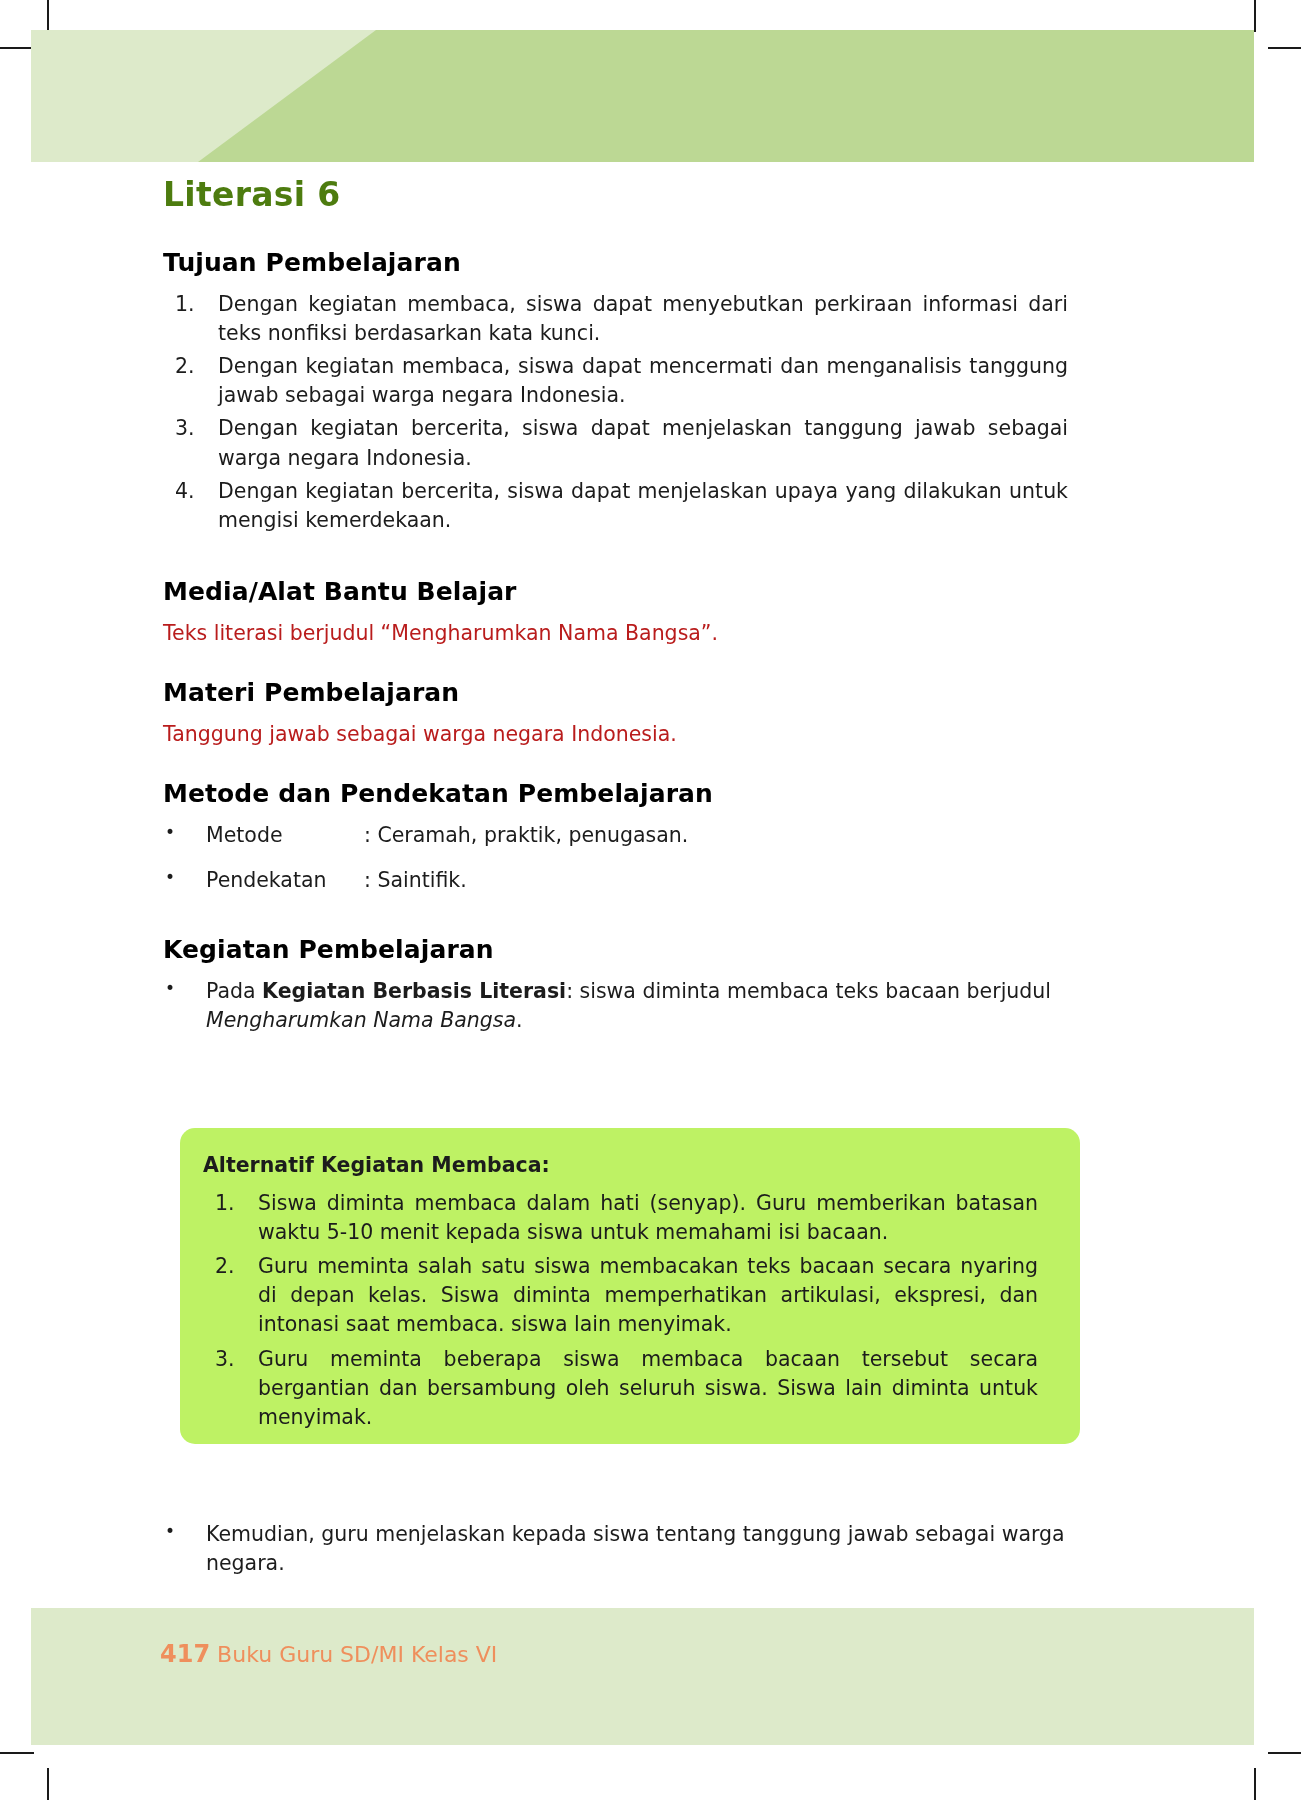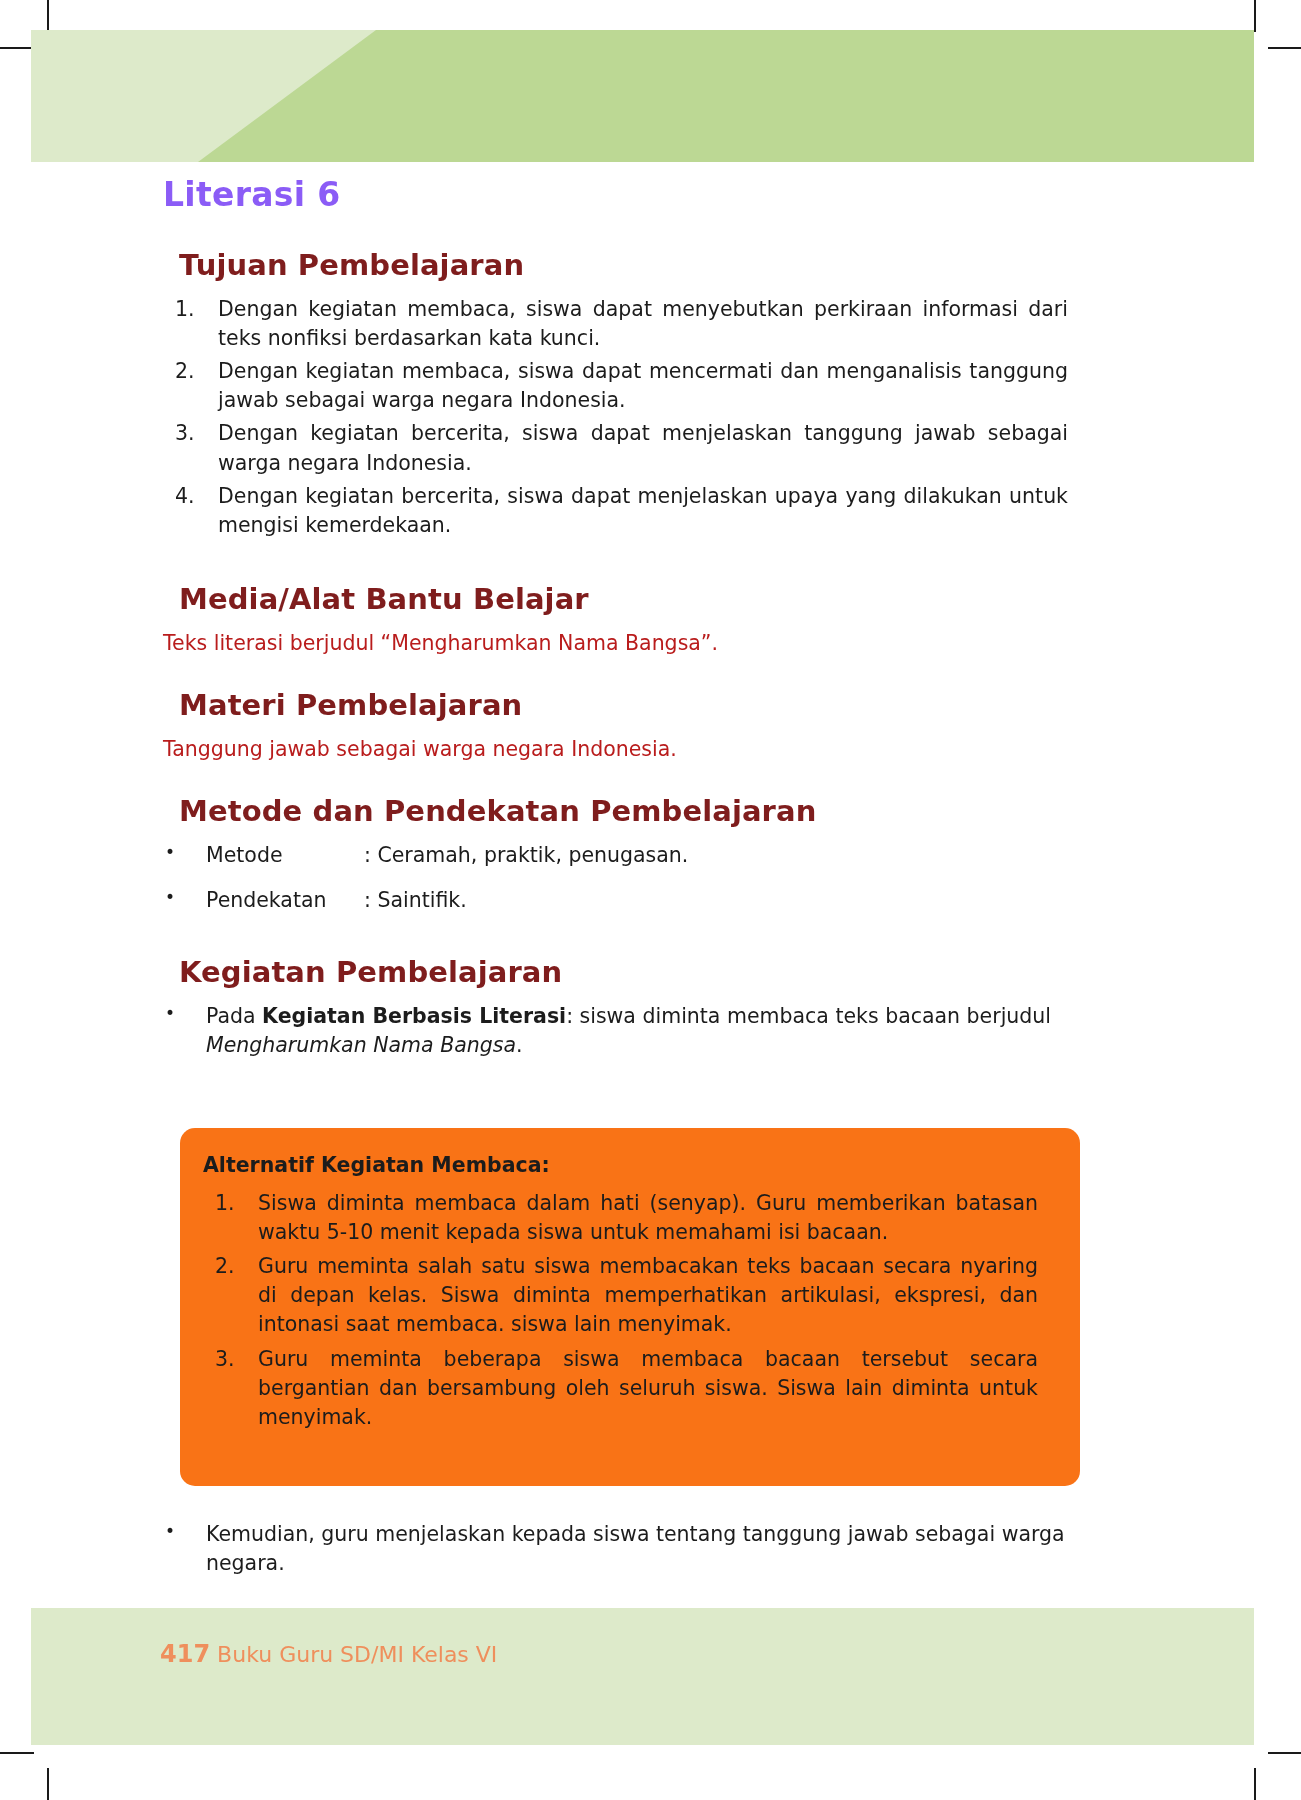--- a/index.html
+++ b/index.html
@@ -60,29 +60,29 @@
     left: 163px;
     top: 175px;
     width: 917px;
   }
 
   h1.lit-title {
     margin: 0 0 34px 0;
     font-family: "DejaVu Sans", "Liberation Sans", sans-serif;
     font-size: 33px;
     font-weight: bold;
-    color: #8b5cf6;
+    color: #4d7c0f;
     letter-spacing: 0.3px;
   }
 
   h2.sec-head {
-    margin: 0 0 13px 16px;
-    font-size: 29px;
-    font-weight: bold;
-    color: #7f1d1d;
+    margin: 0 0 13px 0;
+    font-size: 25px;
+    font-weight: bold;
+    color: #000000;
     letter-spacing: 0.1px;
   }
   .sec-gap { height: 30px; }
   .sec-gap-sm { height: 24px; }
 
   
   ol.numlist {
     margin: 12px;
     padding: 0;
     list-style: none;
@@ -144,22 +144,22 @@
   .just { text-align: justify; }
   .b { font-weight: bold; }
   .i { font-style: italic; }
 
   
   .greenbox {
     position: absolute;
     left: 180px;
     top: 1128px;
     width: 900px;
-    height: 358px;
-    background: #f97316;
+    height: 316px;
+    background: #bef264;
     border-radius: 15px;
     box-sizing: border-box;
     padding: 25px 30px 20px 23px;
   }
   .greenbox .box-title {
     margin: 0 0 5px 0;
     font-size: 20.5px;
     font-weight: bold;
     color: #1c1c1c;
   }

